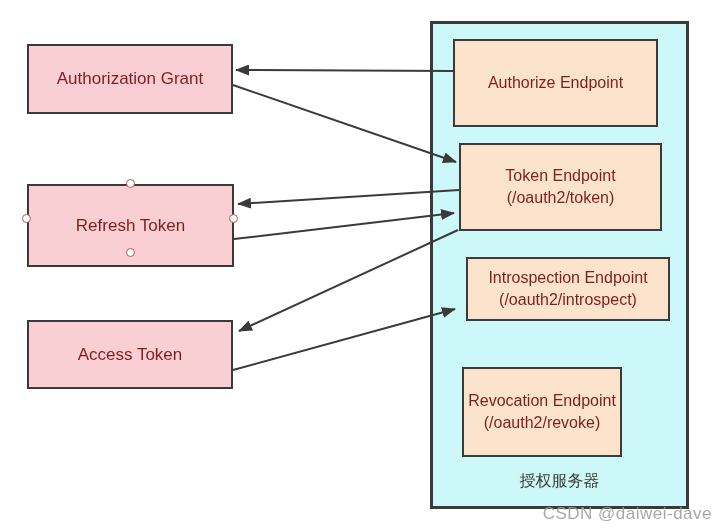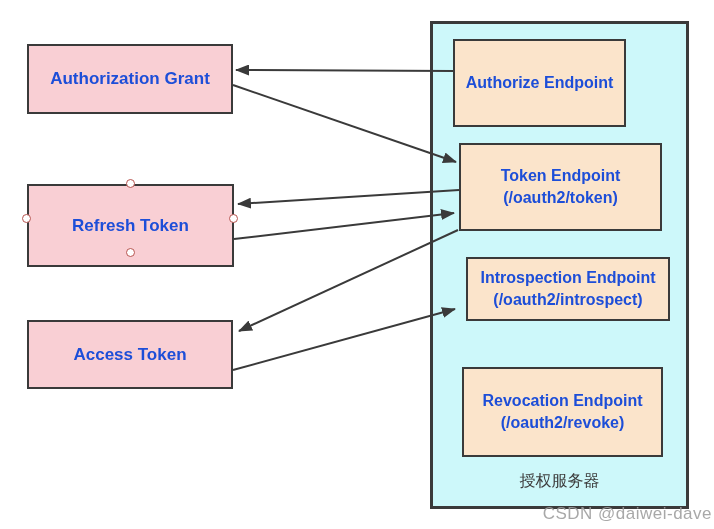--- a/index.html
+++ b/index.html
@@ -17,23 +17,22 @@
   }
   .node {
     position: absolute;
     box-sizing: border-box;
     border: 2px solid #3a3a3a;
     display: flex;
     flex-direction: column;
     align-items: center;
     justify-content: center;
     text-align: left;
-    color: #1d4ed8;
+    color: #7f1d1d;
     z-index: 2;
-    font-weight: bold;
   }
   .node.pink {
     background: #f9cfd4;
     font-size: 17px;
   }
   .node.orange {
     background: #fbe4cb;
     font-size: 16px;
     line-height: 22px;
   }
@@ -106,35 +105,35 @@
   </div>
 
   <div class="node pink" style="left:27px; top:184px; width:207px; height:83px;">
     <span>Refresh Token</span>
   </div>
 
   <div class="node pink" style="left:27px; top:320px; width:206px; height:69px;">
     <span>Access Token</span>
   </div>
 
-  <div class="node orange" style="left:453px; top:39px; width:173px; height:88px;">
+  <div class="node orange" style="left:453px; top:39px; width:205px; height:88px;">
     <span>Authorize Endpoint</span>
   </div>
 
   <div class="node orange" style="left:459px; top:143px; width:203px; height:88px;">
     <span>Token Endpoint</span>
     <span>(/oauth2/token)</span>
   </div>
 
   <div class="node orange" style="left:458px; top:257px; width:204px; height:64px;margin-left:8px;">
     <span>Introspection Endpoint</span>
     <span>(/oauth2/introspect)</span>
   </div>
 
-  <div class="node orange" style="left:462px; top:367px; width:201px; height:90px;">
+  <div class="node orange" style="left:462px; top:367px; width:160px; height:90px;">
     <span>Revocation Endpoint</span>
     <span>(/oauth2/revoke)</span>
   </div>
 
   <svg id="connections-svg" viewBox="0 0 714 529" xmlns="http://www.w3.org/2000/svg">
     <defs>
       <marker id="arrowhead" markerUnits="userSpaceOnUse" markerWidth="14" markerHeight="11" refX="13" refY="5.5" orient="auto">
         <path d="M0,0 L14,5.5 L0,11 Z" fill="#3a3a3a"></path>
       </marker>
     </defs>

